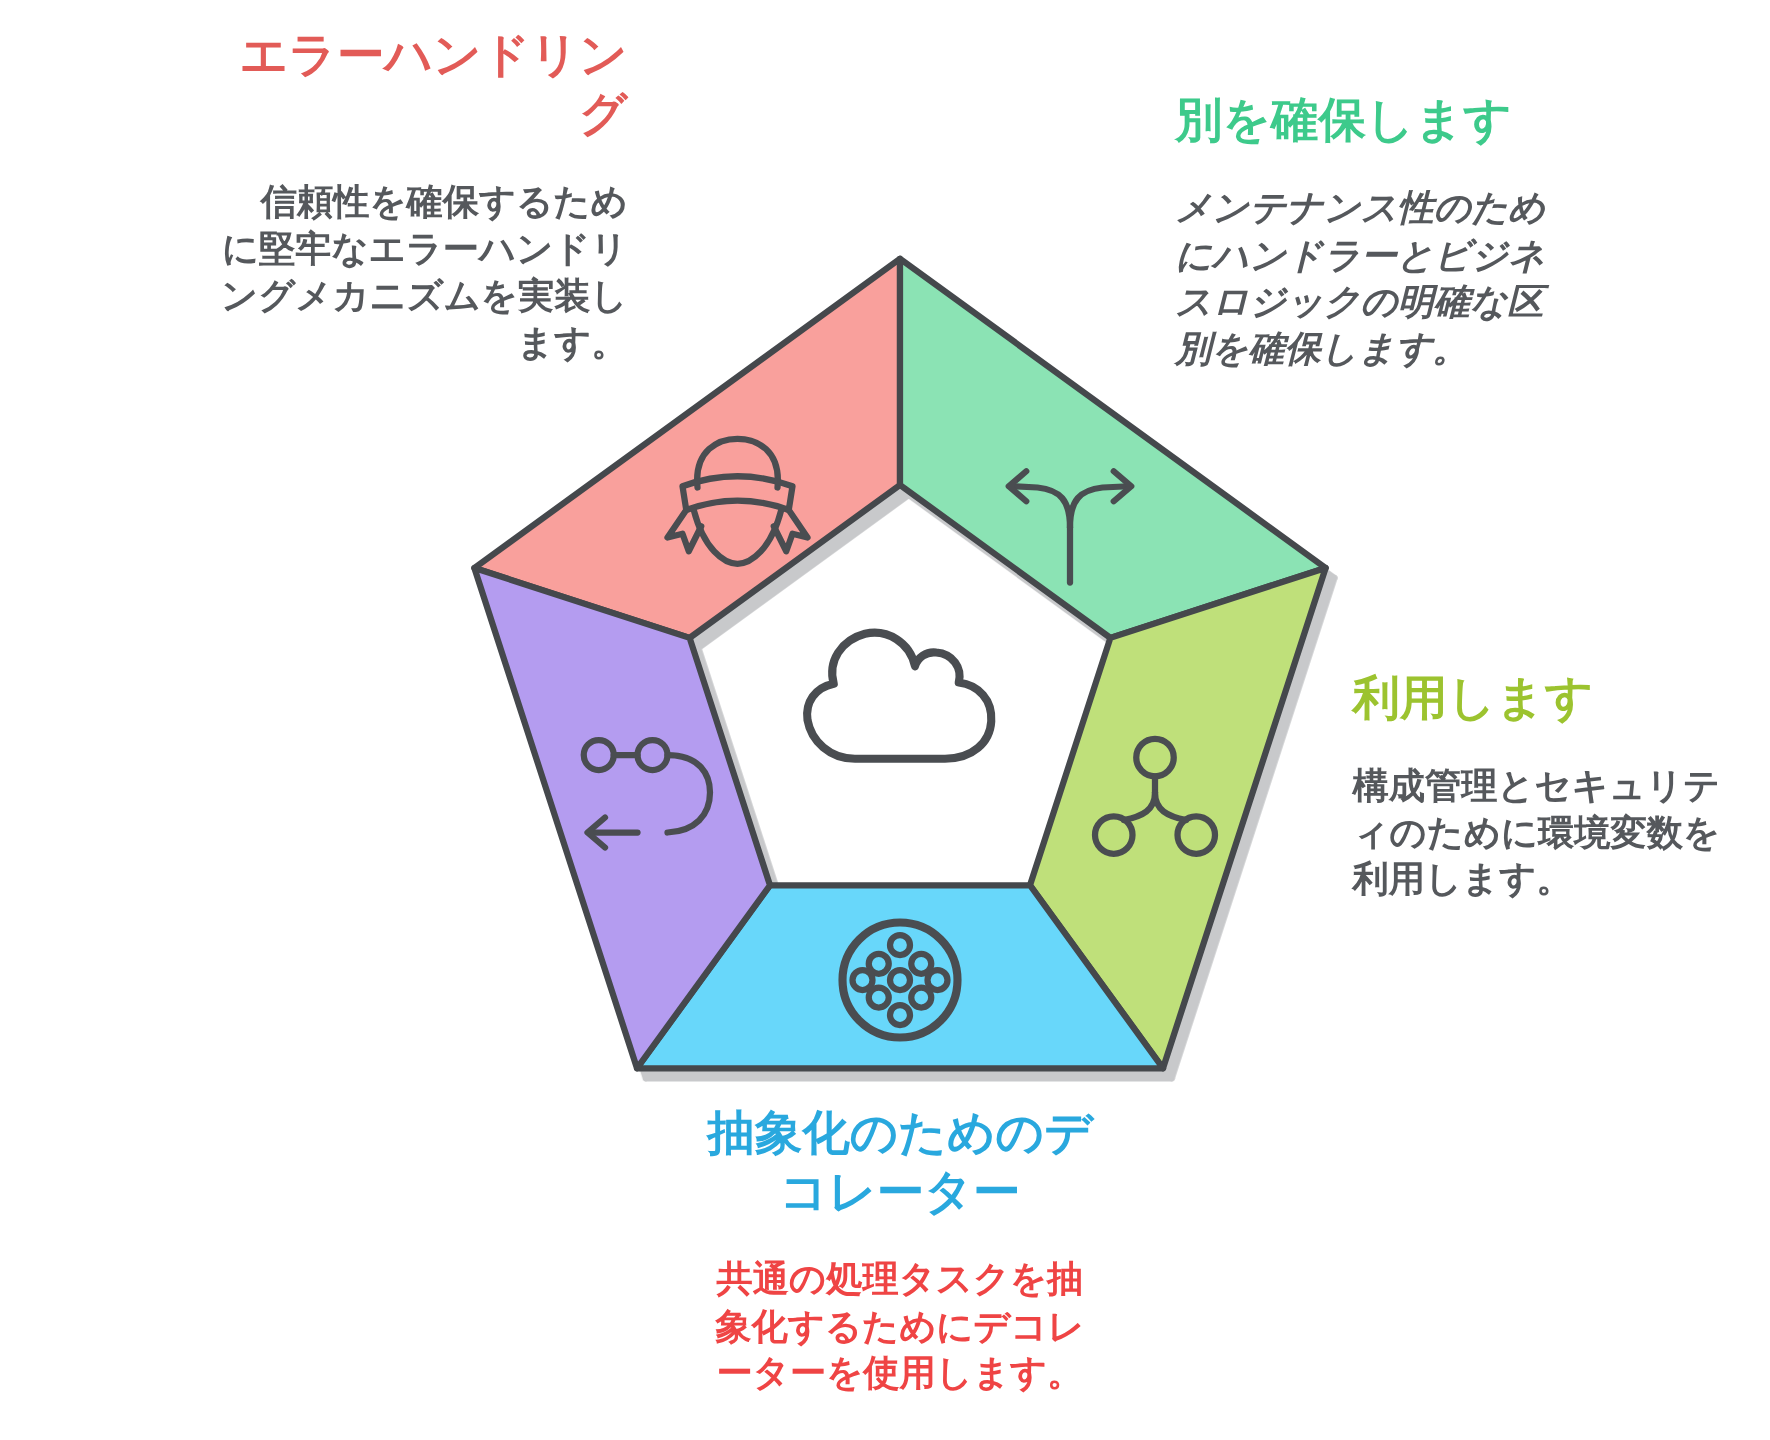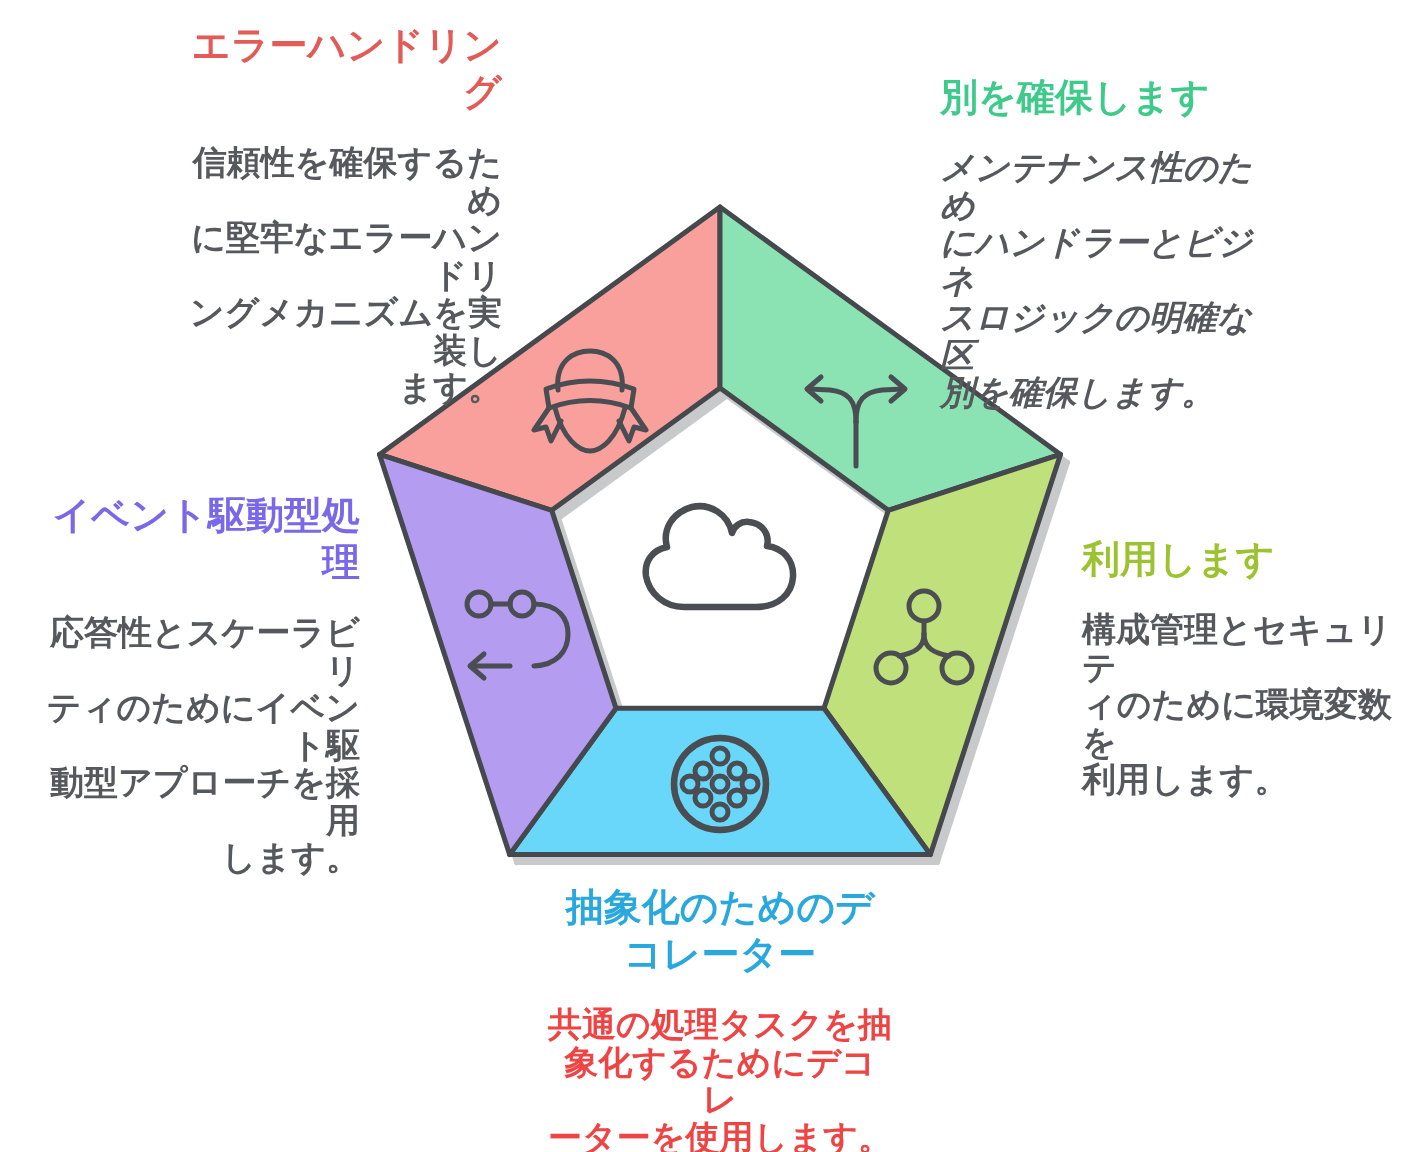--- a/index.html
+++ b/index.html
@@ -22,21 +22,21 @@
   .block { position: absolute; }
   .block h2 {
     margin: 0 0 28px 0;
     font-size: 38px;
     line-height: 47px;
     font-weight: bold;
     white-space: pre-line;
   }
   .block p {
     margin: 0;
-    font-size: 34px;
+    font-size: 29px;
     line-height: 37.5px;
     font-weight: bold;
     white-space: pre-line;
   }
   .align-right  { text-align: right; }
   .align-left   { text-align: left; }
   .align-center { text-align: center; }
   .b-tl { left: 168px; top: 22px;  width: 334px; }
   .b-tr { left: 940px; top: 74px;  width: 330px; }
   .b-r  { left: 1082px; top: 536px; width: 334px; }
@@ -141,22 +141,14 @@
   </div>
 
   <div class="block b-b align-center">
     <h2 style="color: rgb(41, 168, 222);">抽象化のためのデ
 コレーター</h2>
     <p style="color: #ef4444;">共通の処理タスクを抽
 象化するためにデコレ
 ーターを使用します。</p>
   </div>
 
-  <div class="block b-l align-right">
-    <h2 style="color: rgb(123, 104, 233);">イベント駆動型処
-理</h2>
-    <p style="color: rgb(85, 88, 92);">応答性とスケーラビリ
-ティのためにイベント駆
-動型アプローチを採用
-します。</p>
-  </div>
 
 </div>
 
 </body></html>

